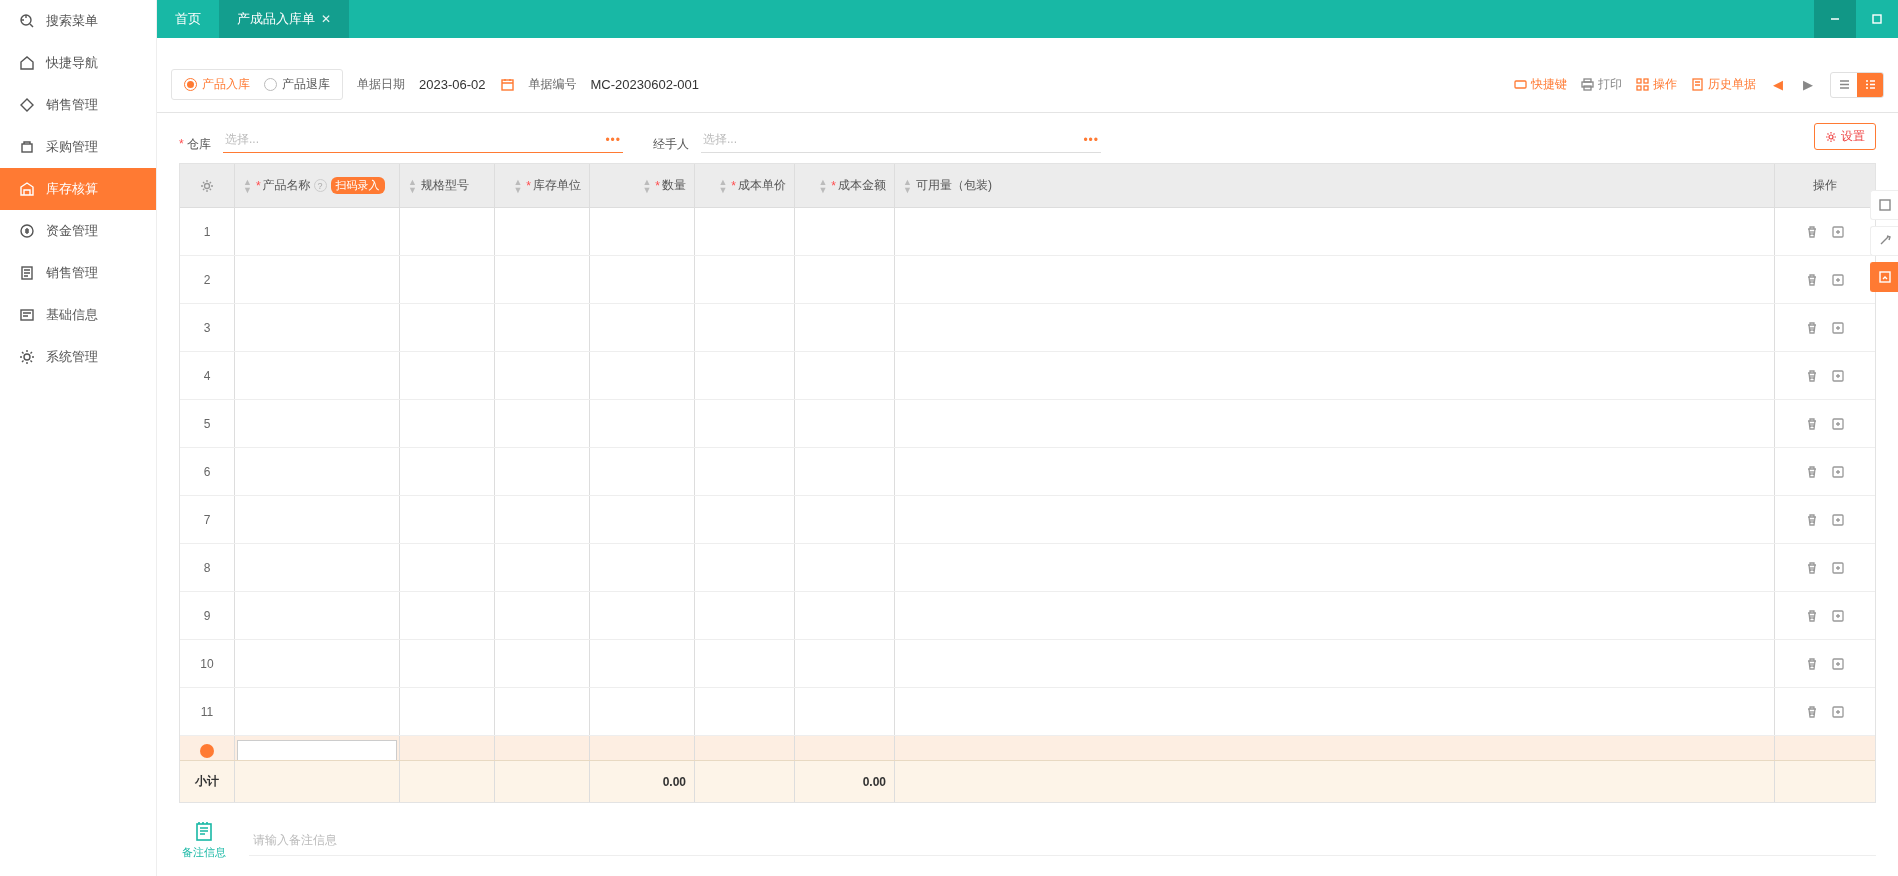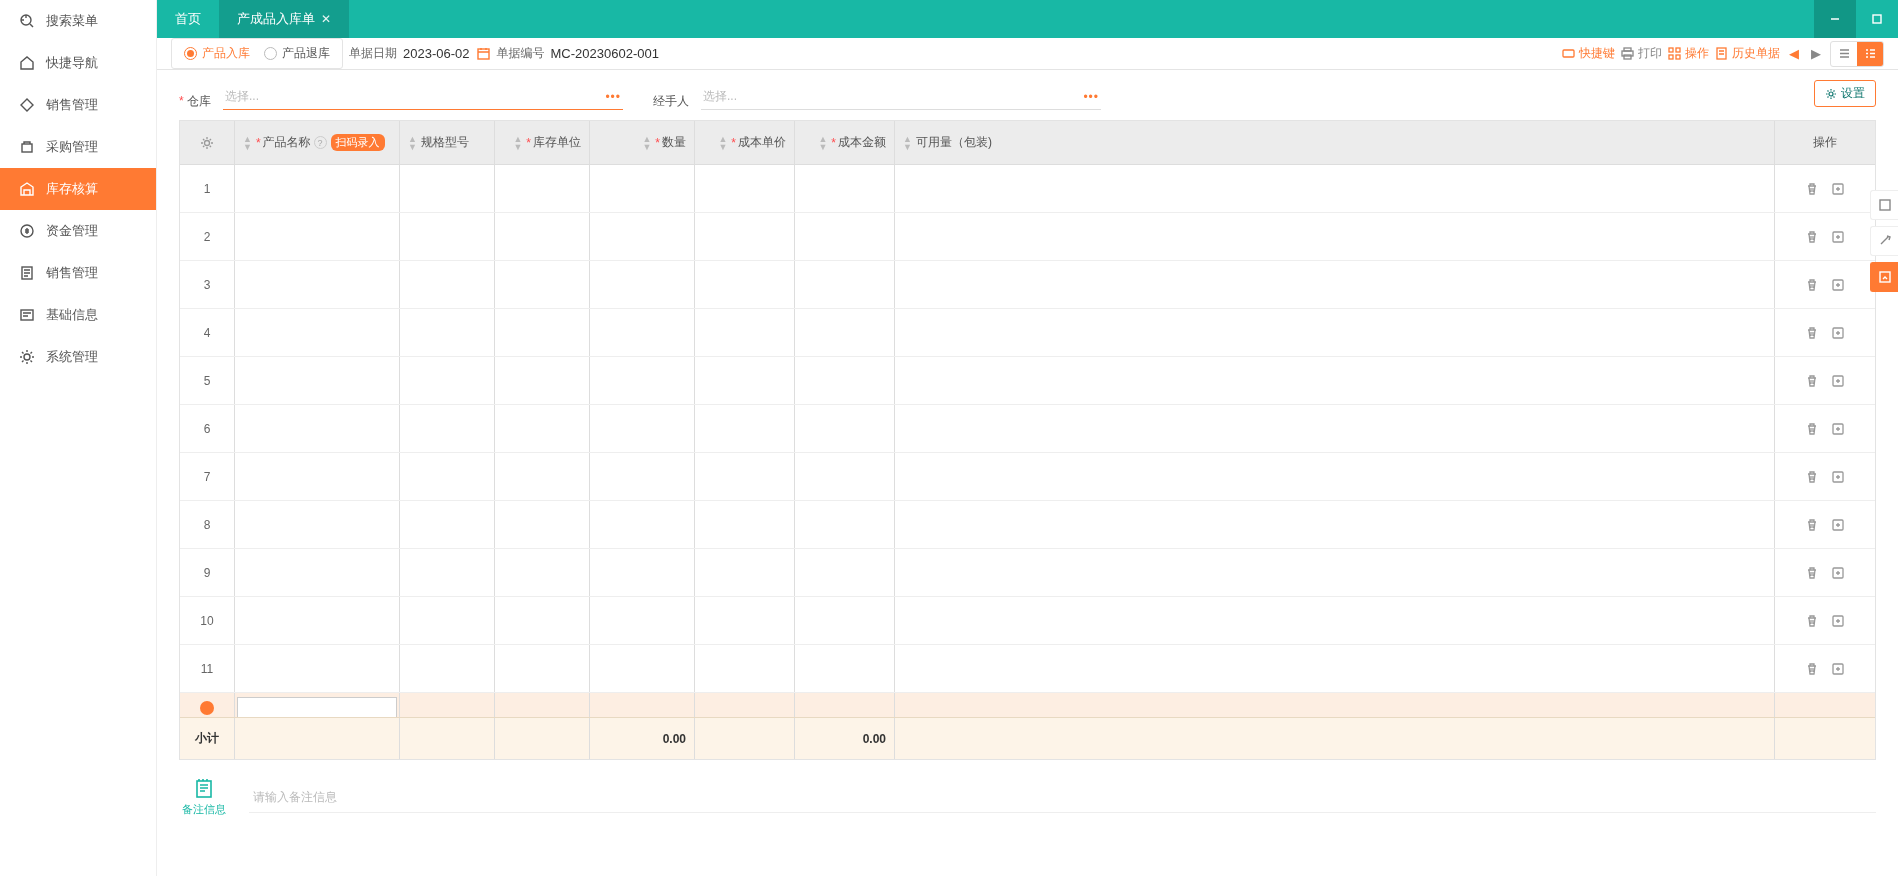--- a/index.html
+++ b/index.html
@@ -18,21 +18,21 @@
 
 
 .tabbar { height: 38px; background: #18b8a5; display: flex; align-items: stretch; color: #fff; justify-content: center; }
 .tab { padding: 0 18px; display: flex; align-items: center; cursor: pointer; font-size: 13px; gap: 6px; }
 .tab.active { background: #139e8e; }
 .tab .close { font-size: 12px; opacity: .9; }
 .tabbar .spacer { flex: 1; }
 .tabbar .minclose { width: 42px; display: flex; align-items: center; justify-content: center; background: #119786; cursor: pointer; }
 
 
-.toolbar { height: 32px; border-bottom: 1px solid #e4e4e4; display: flex; align-items: center; padding: 0 14px; gap: 6px; background: #fff; }
+.toolbar { height: 56px; border-bottom: 1px solid #e4e4e4; display: flex; align-items: center; padding: 0 14px; gap: 14px; background: #fff; margin-top: 19px; }
 .radio-group { display: flex; align-items: center; gap: 14px; border: 1px solid #e4e4e4; border-radius: 3px; padding: 6px 12px; }
 .radio { display: flex; align-items: center; gap: 5px; font-size: 12px; color: #555; cursor: pointer; }
 .radio .dot { width: 13px; height: 13px; border-radius: 50%; border: 1px solid #bbb; display: inline-flex; align-items: center; justify-content: center; }
 .radio.sel .dot { border-color: #ff7a33; }
 .radio.sel .dot::after { content: ""; width: 7px; height: 7px; background: #ff7a33; border-radius: 50%; }
 .radio.sel { color: #ff7a33; }
 .tlabel { color: #666; font-size: 12px; }
 .tdate { color: #333; font-size: 13px; }
 .cal-icn { color: #ff7a33; }
 .toolbar .spacer { flex: 1; }
@@ -44,21 +44,21 @@
 .view-toggle div.active { background: #ff7a33; color: #fff; }
 
 
 .formrow { padding: 14px 22px 10px; display: flex; align-items: center; gap: 30px; position: relative; }
 .fld { display: flex; align-items: flex-end; gap: 12px; }
 .fld .req { color: #ff4d4f; }
 .fld label { color: #555; font-size: 12px; }
 .fld .input { width: 400px; border-bottom: 1px solid #ff7a33; padding: 4px 2px; color: #bbb; font-size: 12px; display: flex; align-items: center; justify-content: space-between; }
 .fld .input.plain { border-bottom: 1px solid #ddd; }
 .fld .dots { color: #ff7a33; letter-spacing: 1px; cursor: pointer; }
-.settings-btn { position: absolute; right: 22px; top: 10px; border: 1px solid #ff7a33; color: #0f766e; border-radius: 3px; padding: 4px 10px; font-size: 12px; display: flex; align-items: center; gap: 4px; cursor: pointer; }
+.settings-btn { position: absolute; right: 22px; top: 10px; border: 1px solid #ff7a33; color: #ef4444; border-radius: 3px; padding: 4px 10px; font-size: 12px; display: flex; align-items: center; gap: 4px; cursor: pointer; }
 
 
 .tablewrap { margin: 0 22px; border: 1px solid #e3e3e3; display: flex; flex-direction: column; height: 640px; overflow: hidden; }
 .thead { display: flex; background: #ececec; border-bottom: 1px solid #ddd; height: 44px; }
 .th, .td { border-right: 1px solid #ddd; display: flex; align-items: center; padding: 0 8px; font-size: 12px; color: #555; }
 .th { position: relative; }
 .th .sort { color: #bbb; font-size: 9px; line-height: 8px; display: flex; flex-direction: column; margin-right: 4px; }
 .th .req { color: #ff4d4f; margin-right: 2px; }
 .col-idx { width: 55px; justify-content: center; }
 .col-name { width: 165px; }

